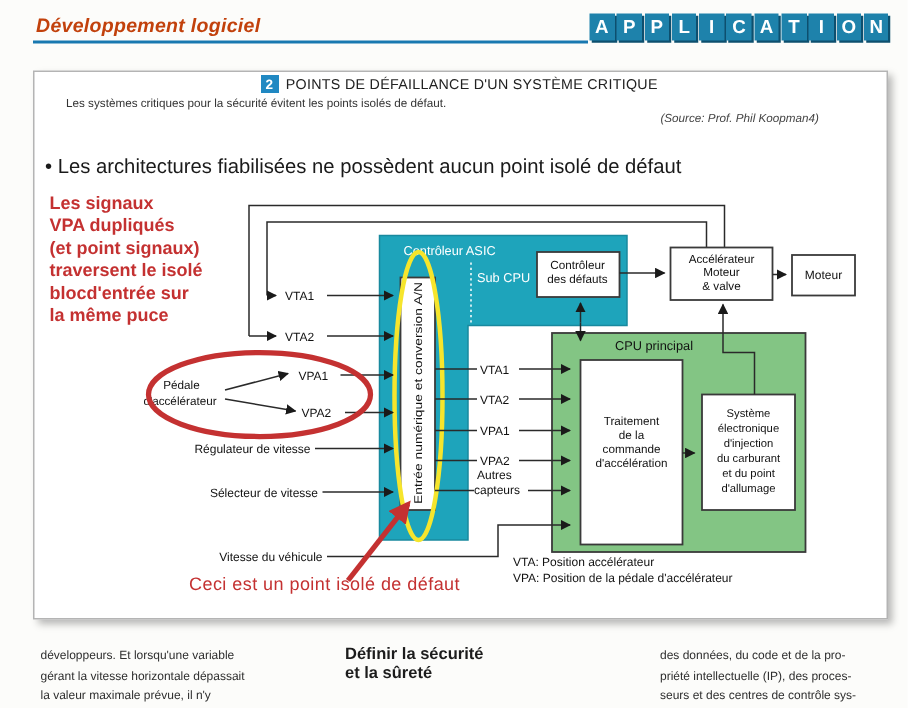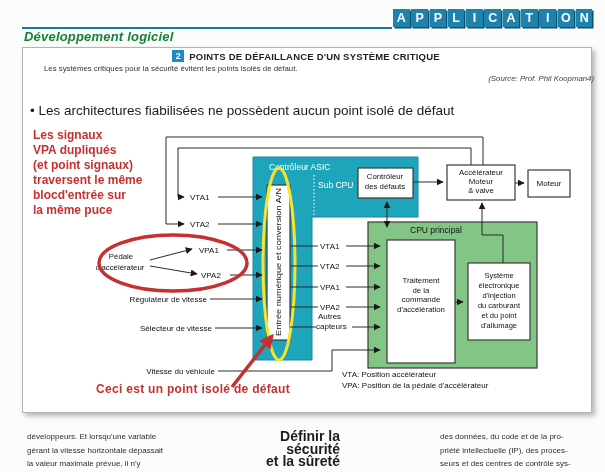--- a/index.html
+++ b/index.html
@@ -6,66 +6,65 @@
   body{
     width:605px;height:472px;position:relative;overflow:hidden;
     background:#fcfcfa;
     font-family:"Liberation Sans","DejaVu Sans",sans-serif;
     -webkit-font-smoothing:antialiased;
   }
   .abs{position:absolute;}
 
   
   .section-title{
-    left:24px;top:9px;font-size:13px;font-weight:bold;font-style:italic;color:#15803d;
+    left:24px;top:9px;font-size:13px;font-weight:bold;font-style:italic;color:#c2410c;
     letter-spacing:.2px;
-    margin-top:20px;
   }
   .rule{left:22px;top:27px;width:370px;height:2px;background:var(--underline-blue);}
   .banner{left:393px;top:9px;display:flex;}
   .tile{
     width:16.5px;height:18px;margin-right:1.8px;background:var(--banner-blue);
     color:#fff;font-weight:bold;font-size:12.5px;line-height:18px;text-align:center;
     box-shadow:1.5px 1.5px 0 var(--banner-shadow);
   }
 
   
   .figbox{
     left:22px;top:47px;width:568px;height:364px;background:#ffffff;
     border:1px solid #b4b4b4;box-shadow:3px 3px 5px rgba(0,0,0,.28);
   }
   .fig-title-row{left:22px;top:50px;width:568px;display:flex;justify-content:center;align-items:center;gap:5px;}
   .fig-badge{
     width:12px;height:12px;background:var(--badge-blue);color:#fff;font-size:9px;font-weight:bold;
     text-align:center;line-height:12px;flex:0 0 auto;
   }
-  .fig-title{font-size:9.5px;font-weight:bold;color:#222;letter-spacing:.2px;}
+  .fig-title{font-size:9.5px;font-weight:normal;color:#222;letter-spacing:.2px;}
   .fig-sub{left:27px;top:64px;font-size:7.8px;color:#333;margin-left:17px;}
-  .fig-src{left:22px;top:74px;width:572px;text-align:right;font-size:7.8px;font-style:italic;color:#444;}
+  .fig-src{left:22px;top:74px;width:524px;text-align:right;font-size:7.8px;font-style:italic;color:#444;}
   .bullet{left:30px;top:103px;width:545px;font-size:13.5px;color:#1a1a1a;}
 
   .note-left{left:33px;top:128px;font-size:12px;font-weight:bold;line-height:15px;color:var(--red);}
-  .note-bottom{left:96px;top:382px;font-size:12px;font-weight:bold;color:var(--red);letter-spacing:.3px;}
+  .note-bottom{left:126px;top:382px;font-size:12px;font-weight:normal;color:var(--red);letter-spacing:.3px;}
 
   
   .diagram{left:22px;top:125px;}
   svg text{font-family:"Liberation Sans","DejaVu Sans",sans-serif;fill:#111;}
   .ln{stroke:#2a2a2a;stroke-width:1;fill:none;}
   .bx{fill:#fff;stroke:#3a3a3a;stroke-width:1.2;}
   .teal-fill{fill:var(--teal);stroke:#18899e;stroke-width:1;}
   .green-fill{fill:var(--green);stroke:#3a3a3a;stroke-width:1.2;}
   .wtxt{fill:#fff;}
   .red-stroke{stroke:var(--red);fill:none;}
   .yellow-stroke{stroke:var(--yellow);fill:none;}
   .red-fill{fill:var(--red);}
 
   
   .col{font-size:8px;color:#2e2e2e;line-height:13.5px;}
   .col1{left:27px;top:430px;width:160px;}
-  .col2{left:230px;top:430px;width:110px;font-weight:bold;font-size:14px;line-height:12.5px;color:#1c1c1c;text-align:right;}
+  .col2{left:230px;top:430px;width:110px;font-weight:bold;font-size:11px;line-height:12.5px;color:#1c1c1c;}
   .col3{left:440px;top:430px;width:170px;}
 </style>
 </head>
 <body>
 
 <div class="abs section-title">Développement logiciel</div>
 <div class="abs rule"></div>
 <div class="abs banner">
   <span class="tile">A</span>
   <span class="tile">P</span>
@@ -86,21 +85,21 @@
   <span class="fig-title">POINTS DE DÉFAILLANCE D'UN SYSTÈME CRITIQUE</span>
 </div>
 <div class="abs fig-sub">Les systèmes critiques pour la sécurité évitent les points isolés de défaut.</div>
 <div class="abs fig-src">(Source: Prof. Phil Koopman4)</div>
 <div class="abs bullet">• Les architectures fiabilisées ne possèdent aucun point isolé de défaut</div>
 
 <div class="abs note-left">
   <div>Les signaux</div>
   <div>VPA dupliqués</div>
   <div>(et point signaux)</div>
-  <div>traversent le même</div>
+  <div>traversent le isolé</div>
   <div>blocd'entrée sur</div>
   <div>la même puce</div>
 </div>
 <div class="abs note-bottom">Ceci est un point isolé de défaut</div>
 
 <svg class="abs diagram" width="570" height="287" viewBox="0 0 570 287">
   <defs>
     <marker id="ah" viewBox="0 0 10 10" refX="9" refY="5" markerWidth="7" markerHeight="7" orient="auto-start-reverse">
       <path d="M0,0 L10,5 L0,10 z" fill="#1a1a1a"></path>
     </marker>

